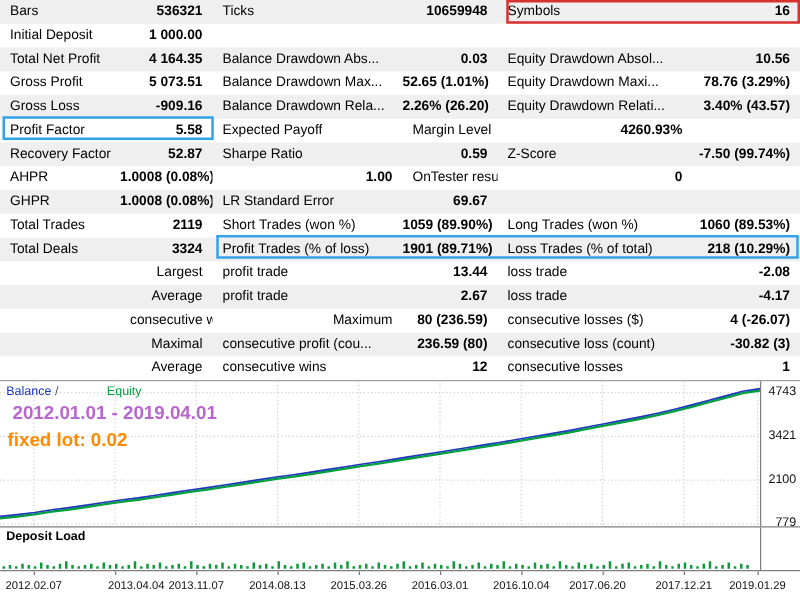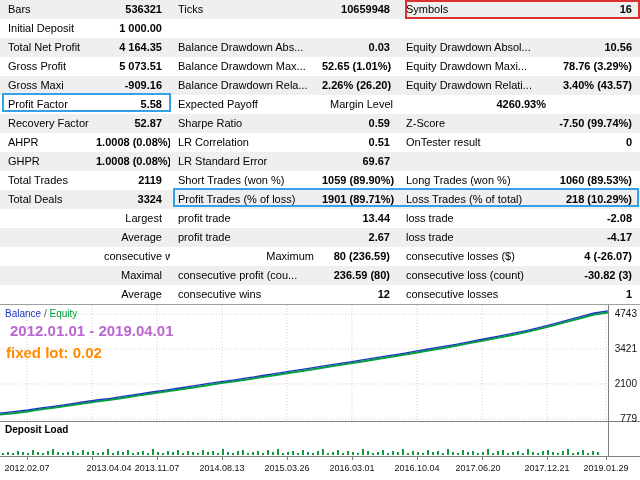--- a/index.html
+++ b/index.html
@@ -74,21 +74,21 @@
       </div>
       <div class="trow">
         <div class="cell label">Gross Profit</div>
         <div class="cell value">5 073.51</div>
         <div class="cell label">Balance Drawdown Max...</div>
         <div class="cell value">52.65 (1.01%)</div>
         <div class="cell label">Equity Drawdown Maxi...</div>
         <div class="cell value">78.76 (3.29%)</div>
       </div>
       <div class="trow shaded">
-        <div class="cell label">Gross Maxi</div>
+        <div class="cell label">Gross Loss</div>
         <div class="cell value">-909.16</div>
         <div class="cell label">Balance Drawdown Rela...</div>
         <div class="cell value">2.26% (26.20)</div>
         <div class="cell label">Equity Drawdown Relati...</div>
         <div class="cell value">3.40% (43.57)</div>
       </div>
       <div class="trow">
         <div class="cell label">Profit Factor</div>
         <div class="cell value">5.58</div>
         <div class="cell label">Expected Payoff</div>
@@ -99,22 +99,21 @@
         <div class="cell label">Recovery Factor</div>
         <div class="cell value">52.87</div>
         <div class="cell label">Sharpe Ratio</div>
         <div class="cell value">0.59</div>
         <div class="cell label">Z-Score</div>
         <div class="cell value">-7.50 (99.74%)</div>
       </div>
       <div class="trow">
         <div class="cell label">AHPR</div>
         <div class="cell value">1.0008 (0.08%)</div>
-        <div class="cell label">LR Correlation</div>
-        <div class="cell value">0.51</div>
+        <div class="cell value">1.00</div>
         <div class="cell label">OnTester result</div>
         <div class="cell value">0</div>
       </div>
       <div class="trow shaded">
         <div class="cell label">GHPR</div>
         <div class="cell value">1.0008 (0.08%)</div>
         <div class="cell label">LR Standard Error</div>
         <div class="cell value">69.67</div>
         <div class="cell label"></div>
         <div class="cell value"></div>
@@ -197,21 +196,21 @@
             <line x1="287" x2="287" y1="0" y2="116" stroke="#cfcfcf" stroke-dasharray="1 2"></line>
             <line x1="352" x2="352" y1="0" y2="116" stroke="#cfcfcf" stroke-dasharray="1 2"></line>
             <line x1="417" x2="417" y1="0" y2="116" stroke="#cfcfcf" stroke-dasharray="1 2"></line>
             <line x1="482" x2="482" y1="0" y2="116" stroke="#cfcfcf" stroke-dasharray="1 2"></line>
             <line x1="547" x2="547" y1="0" y2="116" stroke="#cfcfcf" stroke-dasharray="1 2"></line>
             <line x1="606" x2="606" y1="0" y2="116" stroke="#cfcfcf" stroke-dasharray="1 2"></line>
             <polyline points="0.0,109.6 13.8,108.2 27.6,106.5 41.5,104.3 55.3,102.6 69.1,100.6 82.9,98.5 96.7,96.5 110.5,94.8 124.4,92.7 138.2,90.6 152.0,88.5 165.8,86.6 179.6,84.5 193.5,82.4 207.3,80.2 221.1,78.1 234.9,76.3 248.7,74.2 262.5,72.0 276.4,69.9 290.2,67.7 304.0,65.7 317.8,63.4 331.6,61.2 345.5,59.1 359.3,56.9 373.1,54.7 386.9,52.4 400.7,50.3 414.5,47.9 428.4,45.5 442.2,43.2 456.0,40.8 469.8,38.1 483.6,35.5 497.5,32.8 511.3,30.2 525.1,27.3 538.9,24.1 552.7,20.6 566.5,16.9 580.4,13.2 594.2,9.5 608.0,7.4" fill="none" stroke="#00a03c" stroke-width="2"></polyline>
             <polyline points="0.0,108.1 13.8,106.7 27.6,105.0 41.5,102.8 55.3,101.1 69.1,99.1 82.9,97.0 96.7,95.0 110.5,93.3 124.4,91.2 138.2,89.1 152.0,87.0 165.8,85.1 179.6,83.0 193.5,80.9 207.3,78.7 221.1,76.6 234.9,74.8 248.7,72.7 262.5,70.5 276.4,68.4 290.2,66.2 304.0,64.2 317.8,61.9 331.6,59.7 345.5,57.6 359.3,55.4 373.1,53.2 386.9,50.9 400.7,48.8 414.5,46.4 428.4,44.0 442.2,41.7 456.0,39.3 469.8,36.6 483.6,34.0 497.5,31.3 511.3,28.7 525.1,25.8 538.9,22.6 552.7,19.1 566.5,15.4 580.4,11.7 594.2,8.0 608.0,5.9" fill="none" stroke="#1c39bb" stroke-width="1.3"></polyline>
           </svg>
         <div class="legend">
-          <span style="color: rgb(28, 57, 187);">Balance</span><span style="color: rgb(85, 85, 85);"> / </span><span style="color: rgb(0, 160, 60);">Equity</span>
+          <span style="color: rgb(28, 57, 187);">Balance</span><span style="color: rgb(85, 85, 85);"> / </span><span style="color: rgb(0, 160, 60); margin-left: 36px;">Equity</span>
         </div>
         <div class="period-note" style="color: rgb(185, 102, 207);">2012.01.01 - 2019.04.01</div>
         <div class="lot-note" style="color: rgb(255, 138, 0);">fixed lot: 0.02</div>
       </div>
       <div class="y-scale">
           <div class="ytick" style="top: 3px;">4743</div>
           <div class="ytick" style="top: 38px;">3421</div>
           <div class="ytick" style="top: 73px;">2100</div>
           <div class="ytick" style="top: 108px;">779</div>
         </div>

